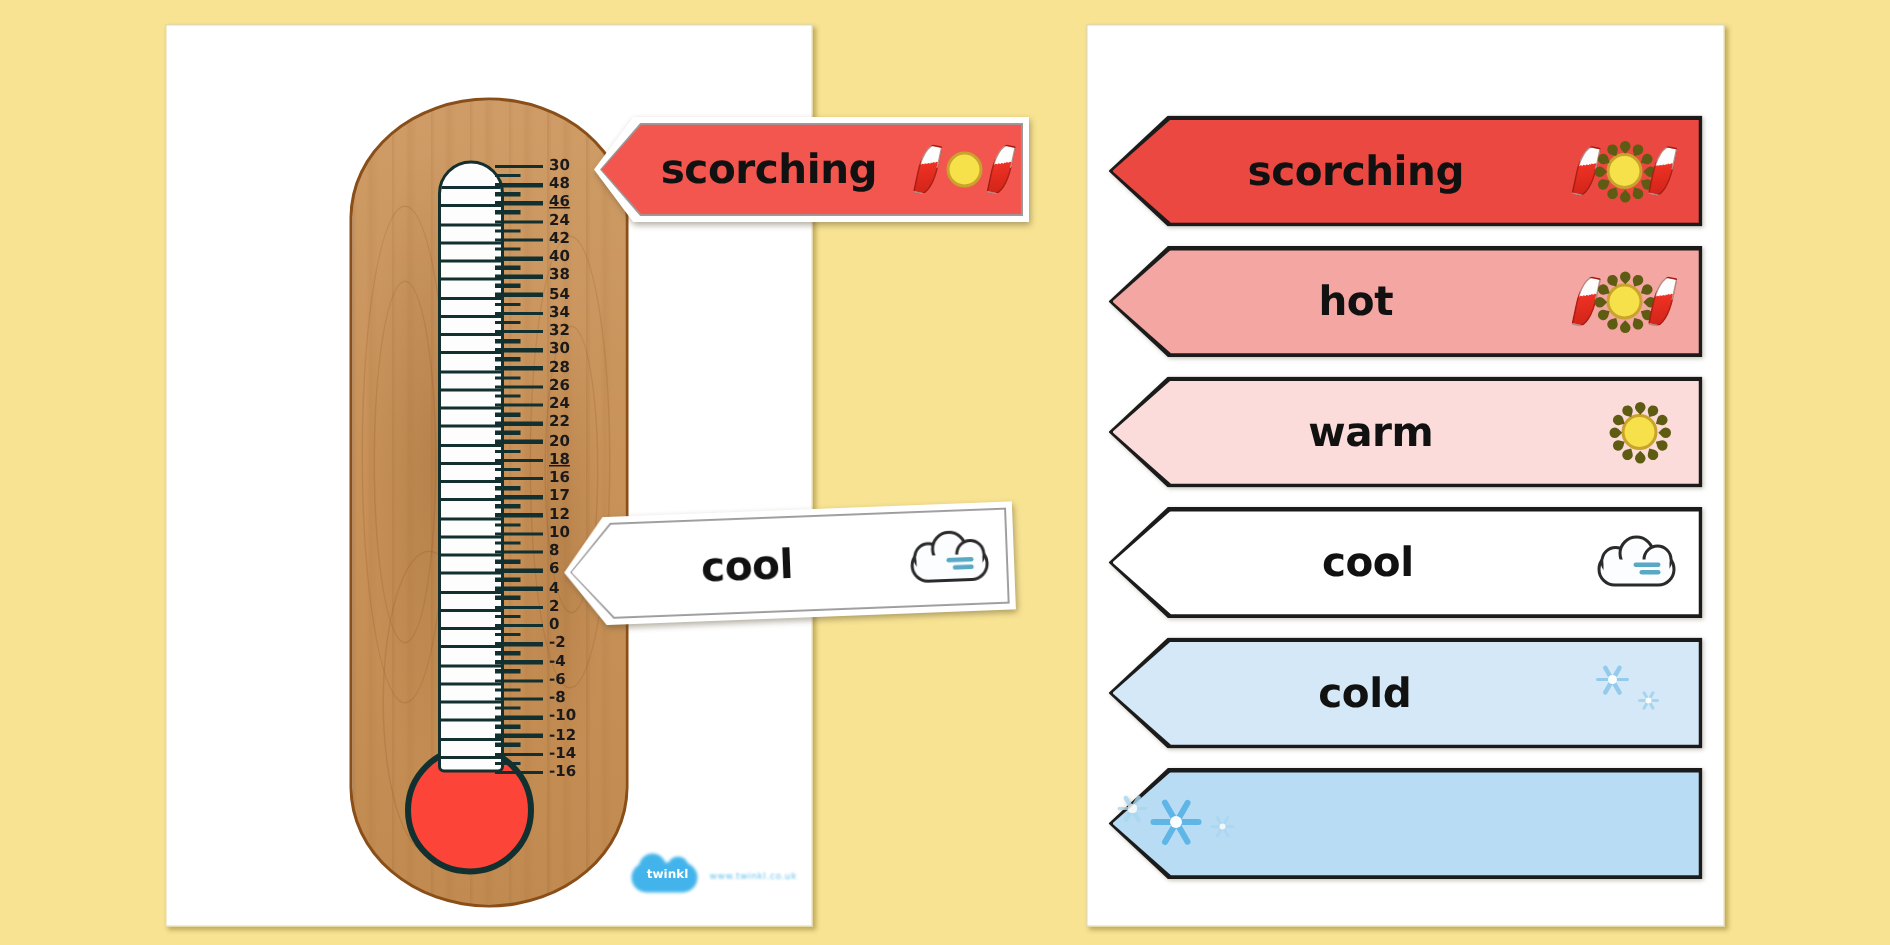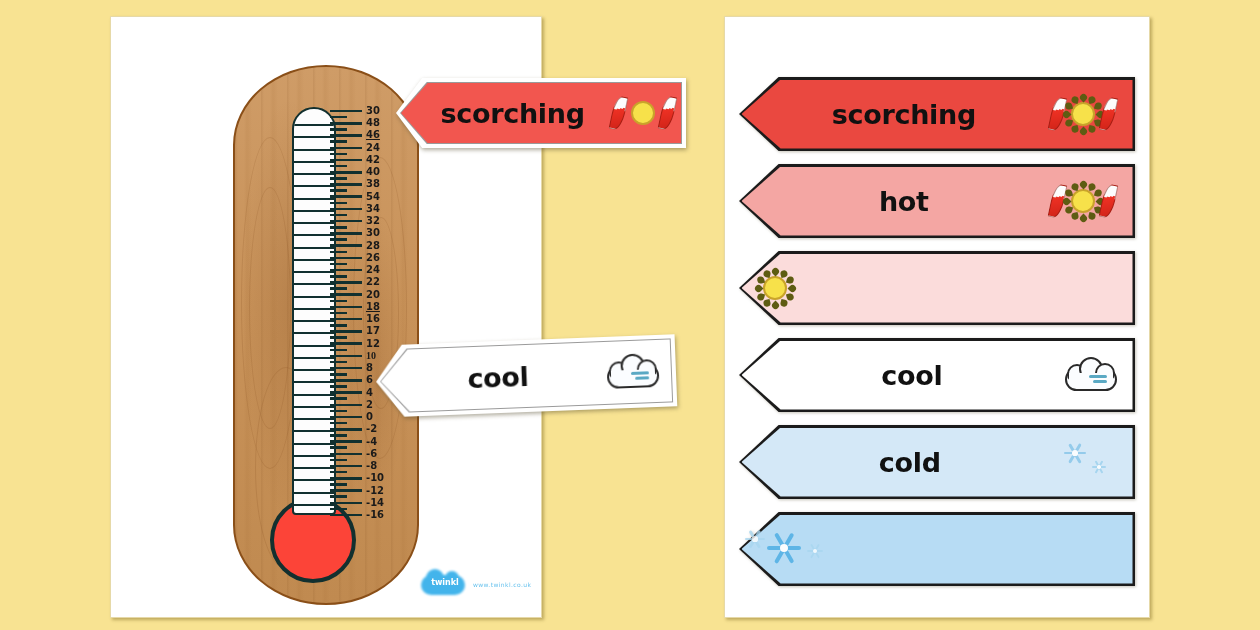--- a/index.html
+++ b/index.html
@@ -290,21 +290,21 @@
           <div class="tk lg" style="top: 210.921px;"></div>
           <div class="nm" style="top: 212.121px;">16</div>
           <div class="tk sm" style="top: 217.042px;"></div>
           <div class="tk lg" style="top: 223.164px;"></div>
           <div class="nm" style="top: 224.364px;">17</div>
           <div class="tk sm" style="top: 229.285px;"></div>
           <div class="tk lg" style="top: 235.406px;"></div>
           <div class="nm" style="top: 236.606px;">12</div>
           <div class="tk sm" style="top: 241.527px;"></div>
           <div class="tk lg" style="top: 247.648px;"></div>
-          <div class="nm" style="top: 248.848px; font-family: Liberation Serif, serif;">10</div>
+          <div class="nm" style="top: 248.848px;">10</div>
           <div class="tk sm" style="top: 253.77px;"></div>
           <div class="tk lg" style="top: 259.891px;"></div>
           <div class="nm" style="top: 261.091px;">8</div>
           <div class="tk sm" style="top: 266.012px;"></div>
           <div class="tk lg" style="top: 272.133px;"></div>
           <div class="nm" style="top: 273.333px;">6</div>
           <div class="tk sm" style="top: 278.255px;"></div>
           <div class="tk lg" style="top: 284.376px;"></div>
           <div class="nm" style="top: 285.576px;">4</div>
           <div class="tk sm" style="top: 290.497px;"></div>
@@ -442,20 +442,21 @@
             </div>
             <div class="flame" style="margin: 0px 0px 0px -3px;">
               <div class="f"></div>
             </div>
           </div>
         </div>
         <div class="arrow listarrow" style="left: 14px; top: 234px; width: 396px; height: 74px;">
           <div class="shape">
             <div class="fill" style="background: rgb(251, 220, 219);"></div>
           </div>
+          <div class="lbl" style="color: rgb(17, 17, 17);">warm</div>
           <div class="ico" style="width: 72px;">
             <div class="sun">
               <div class="disc"></div>
               <div class="ray" style="transform: translate(17px, 0px) rotate(45deg);"></div>
               <div class="ray" style="transform: translate(14.7224px, 8.5px) rotate(75deg);"></div>
               <div class="ray" style="transform: translate(8.5px, 14.7224px) rotate(105deg);"></div>
               <div class="ray" style="transform: translate(1.04095e-15px, 17px) rotate(135deg);"></div>
               <div class="ray" style="transform: translate(-8.5px, 14.7224px) rotate(165deg);"></div>
               <div class="ray" style="transform: translate(-14.7224px, 8.5px) rotate(195deg);"></div>
               <div class="ray" style="transform: translate(-17px, 2.0819e-15px) rotate(225deg);"></div>

